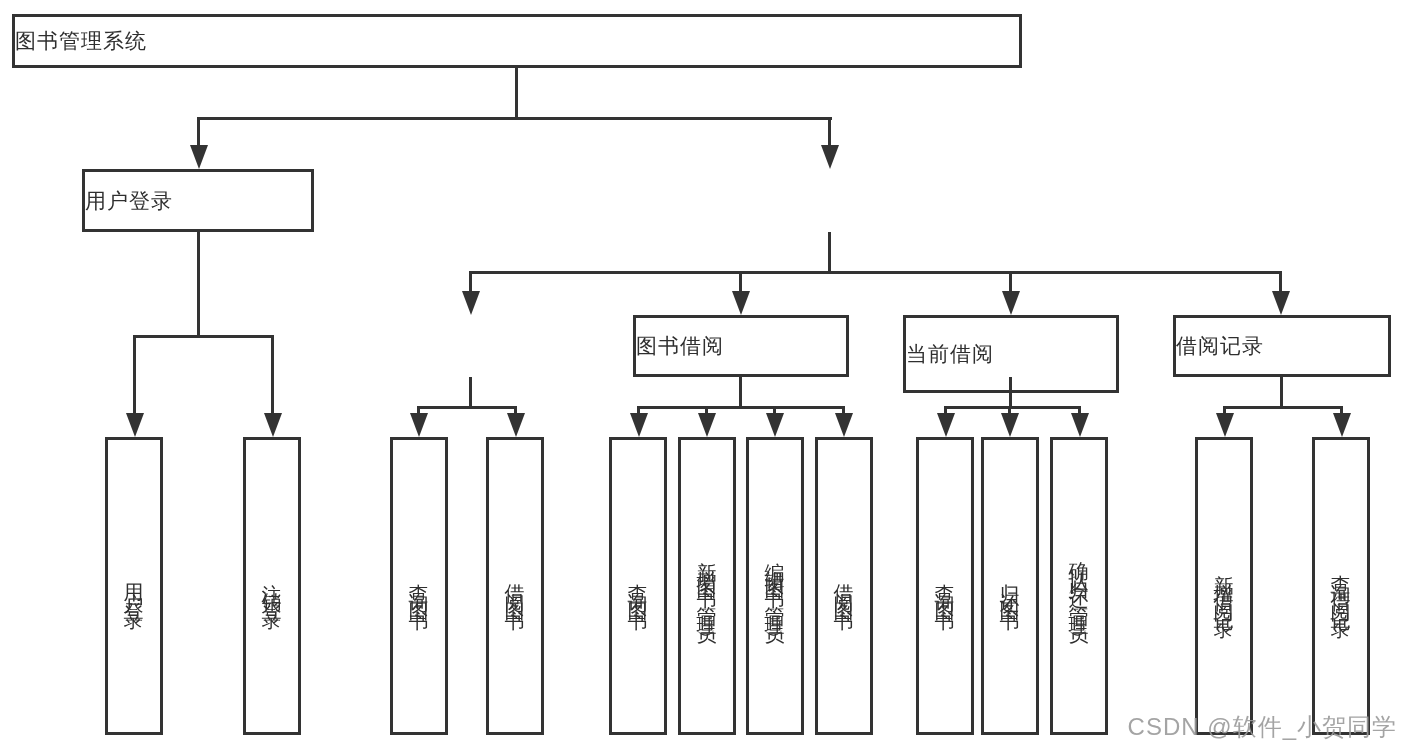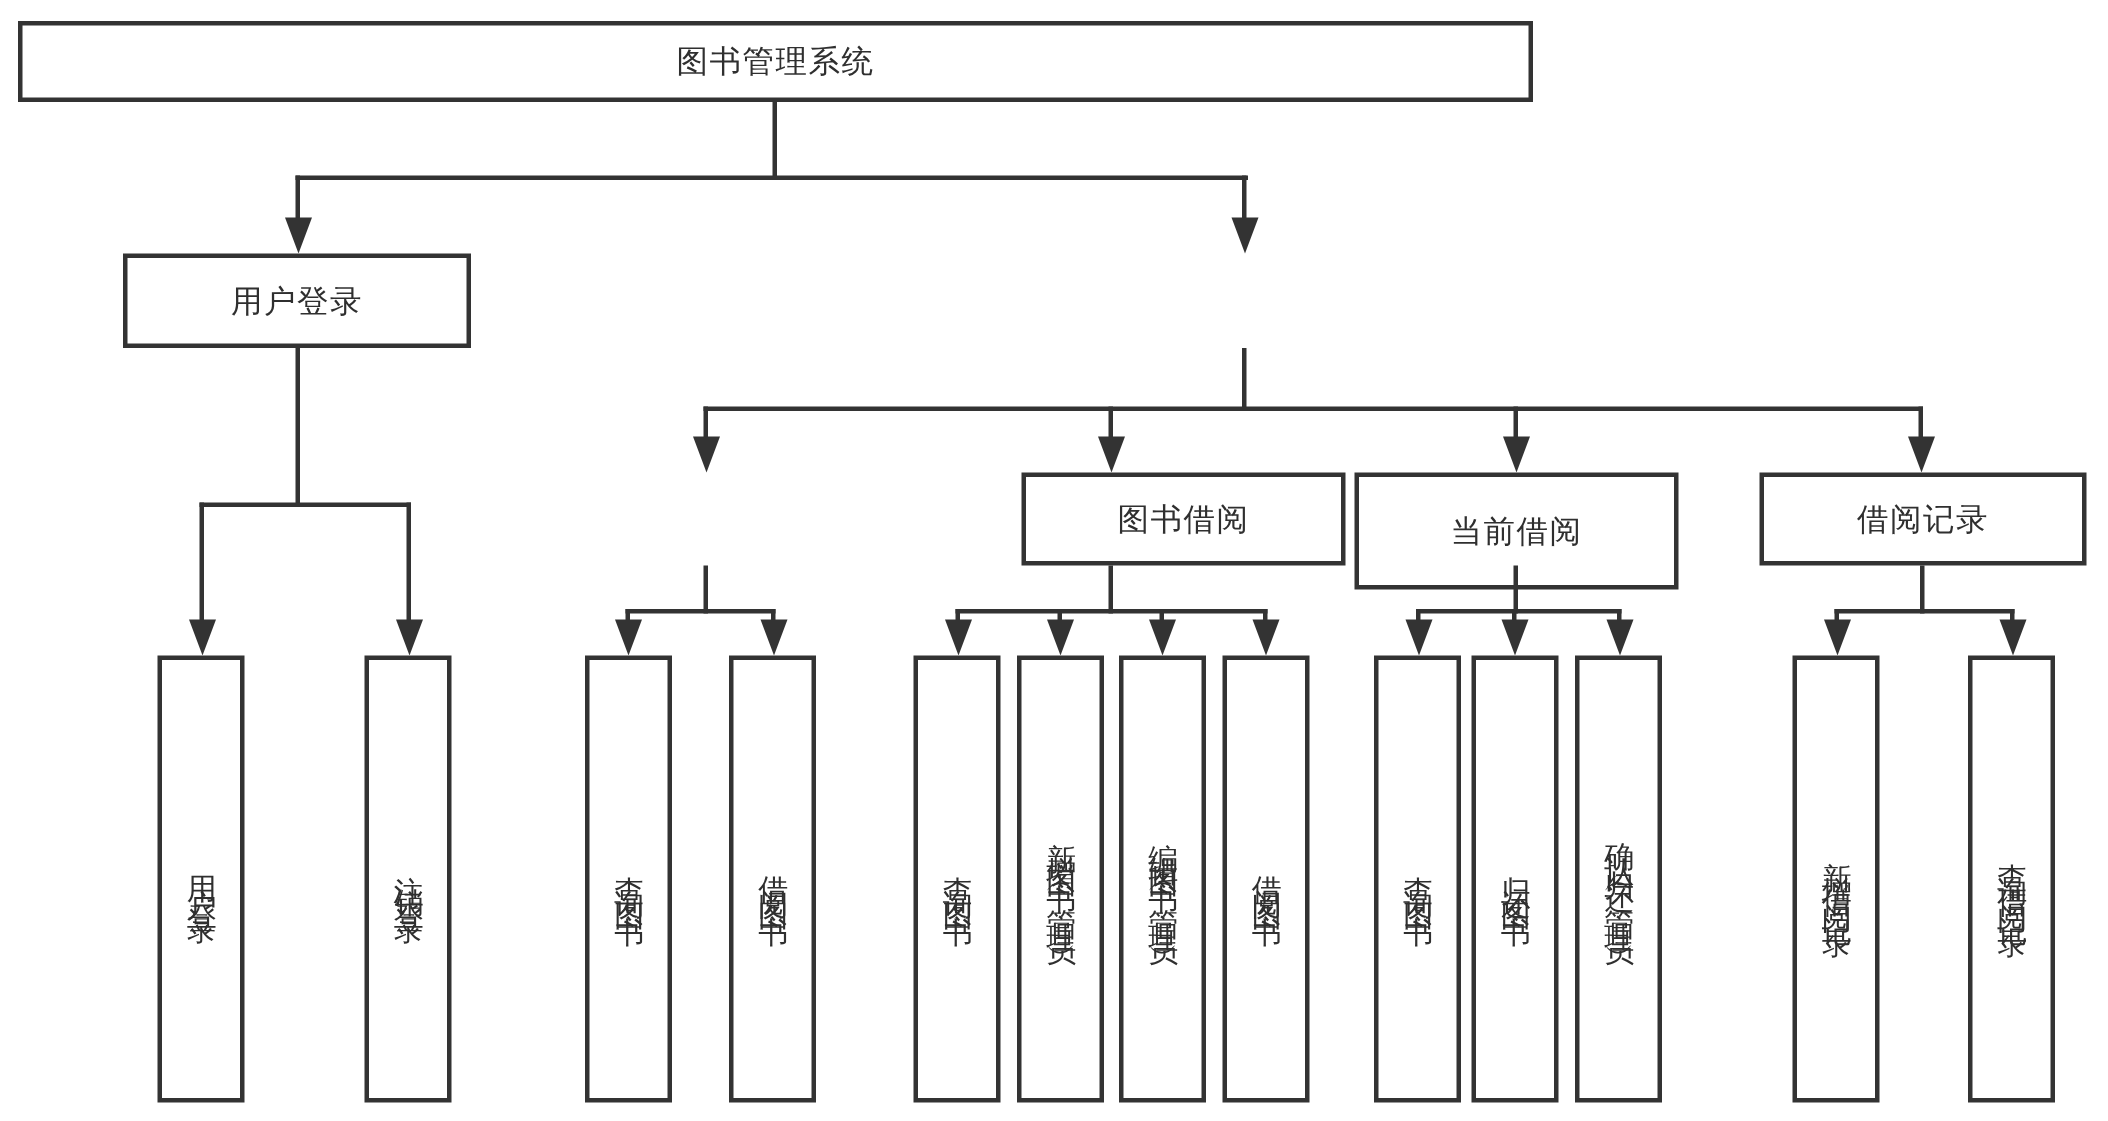--- a/index.html
+++ b/index.html
@@ -12,21 +12,20 @@
     background: var(--bg, #ffffff);
     overflow: hidden;
     color: var(--txt, #2f2f2f);
   }
   .hbox {
     position: absolute;
     border: 3px solid var(--line, #333333);
     background: #ffffff;
     display: flex;
     align-items: center;
-    justify-content: center;
     font-size: 21px;
     letter-spacing: 1px;
     color: var(--txt, #2f2f2f);
   }
   .vbox {
     position: absolute;
     top: 437px;
     height: 298px;
     width: 58px;
     border: 3px solid var(--line, #333333);
@@ -92,21 +91,21 @@
   <div class="line" style="left:469px; top:271px; width:813px; height:3px;"></div>
   <div class="line" style="left:469px; top:271px; width:3px; height:24px;"></div>
   <div class="arrow" style="left:462px; top:291px;"></div>
   <div class="line" style="left:739px; top:271px; width:3px; height:24px;"></div>
   <div class="arrow" style="left:732px; top:291px;"></div>
   <div class="line" style="left:1009px; top:271px; width:3px; height:24px;"></div>
   <div class="arrow" style="left:1002px; top:291px;"></div>
   <div class="line" style="left:1279px; top:271px; width:3px; height:24px;"></div>
   <div class="arrow" style="left:1272px; top:291px;"></div>
 
-  <div class="hbox" style="left:633px; top:315px; width:216px; height:62px;margin-left:48px;">
+  <div class="hbox" style="left:633px; top:315px; width:216px; height:62px;">
     <span>图书借阅</span>
   </div>
   <div class="hbox" style="left:903px; top:315px; width:216px; height:78px;">
     <span>当前借阅</span>
   </div>
   <div class="hbox" style="left:1173px; top:315px; width:218px; height:62px;">
     <span>借阅记录</span>
   </div>
 
   <div class="line" style="left:469px; top:377px; width:3px; height:32px;"></div>
@@ -180,14 +179,15 @@
     <span>确认归还（管理员）</span>
   </div>
 
   <div class="vbox" style="left:1195px;">
     <span>新增借阅记录</span>
   </div>
   <div class="vbox" style="left:1312px;">
     <span>查询借阅记录</span>
   </div>
 
+  <div class="watermark">CSDN @软件_小贺同学</div>
 
 </div>
 
 </body></html>

